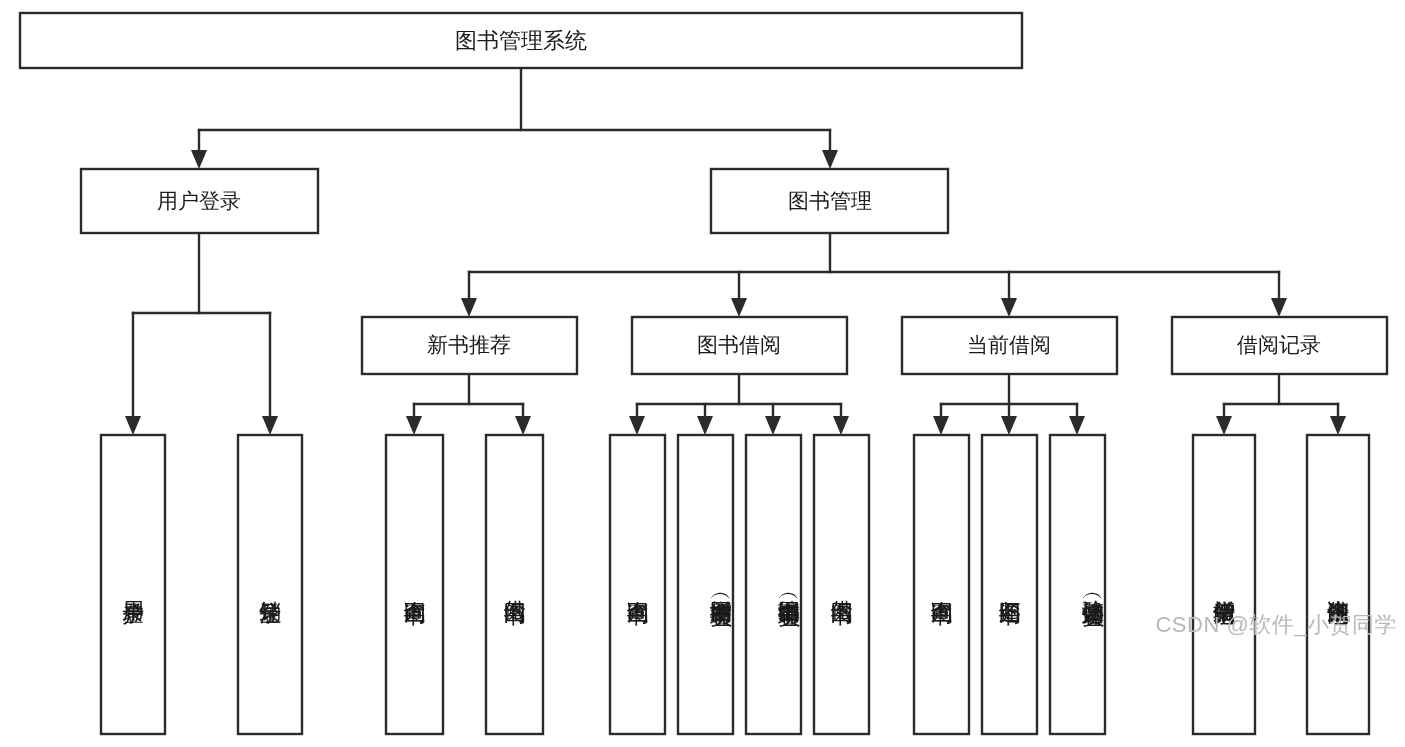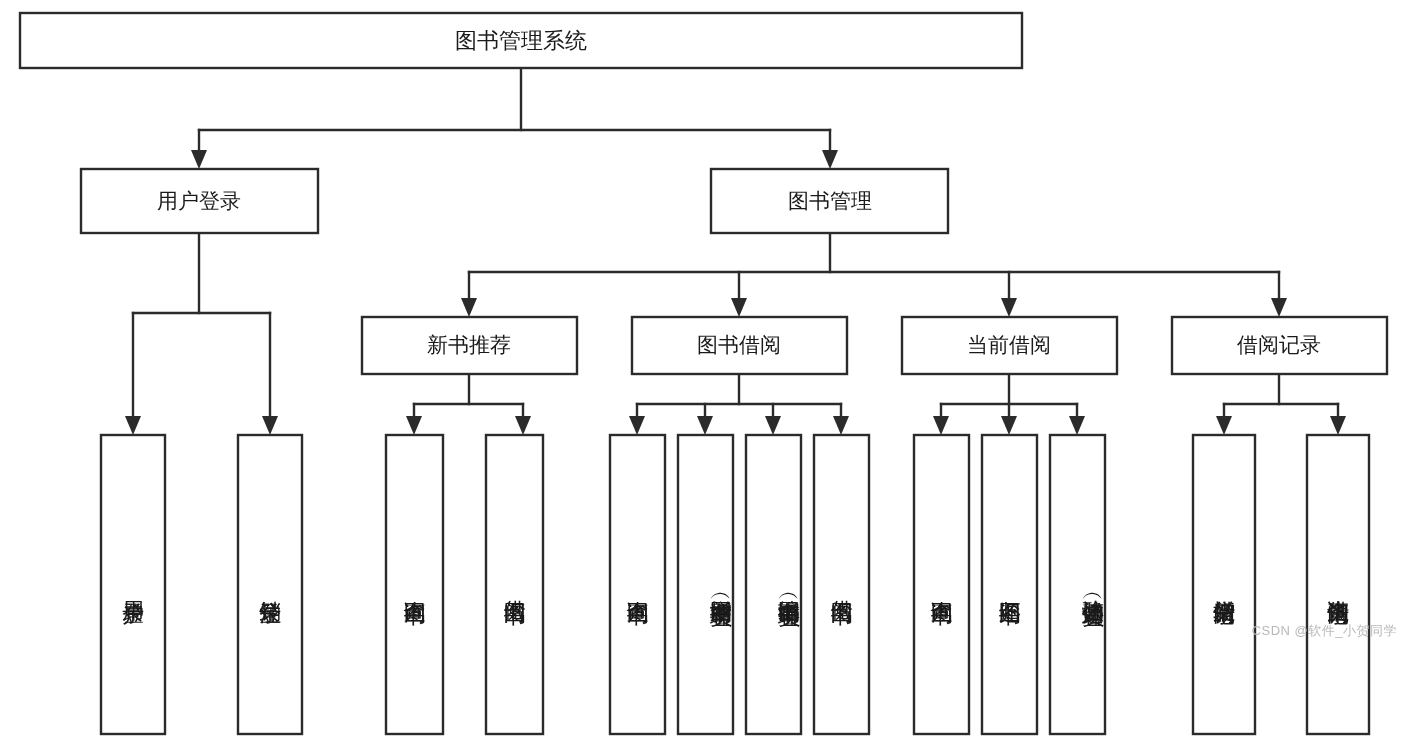--- a/index.html
+++ b/index.html
@@ -65,21 +65,21 @@
     text-orientation: upright;
     letter-spacing: 1px;
     white-space: nowrap;
     pointer-events: none;
   }
   .watermark {
     position: absolute;
     right: 8px;
     bottom: 4px;
     font-family: "Liberation Sans", "DejaVu Sans", sans-serif;
-    font-size: 13px;
+    font-size: 22px;
     color: #b8b8b8;
     letter-spacing: 0.5px;
     white-space: nowrap;
   }
 </style>
 </head>
 <body>
 
 <div id="diagram-root">
 

